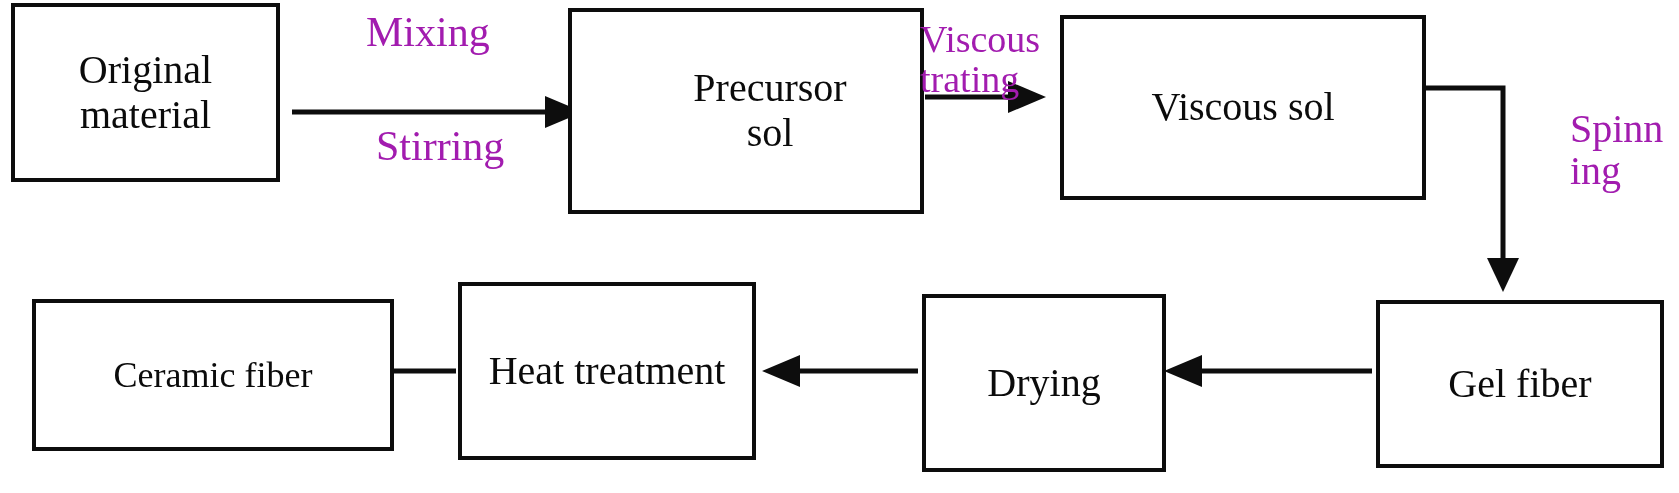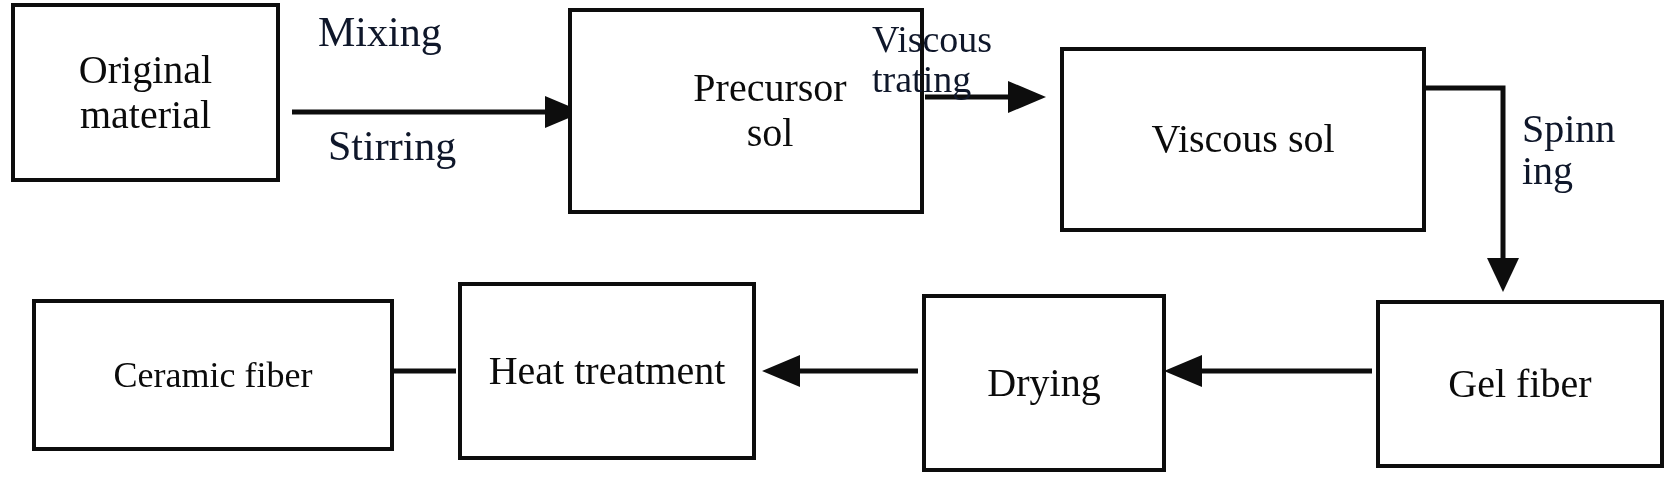--- a/index.html
+++ b/index.html
@@ -33,21 +33,22 @@
   .node .node-label {
     display: block;
     white-space: pre-line;
     padding: 0 6px;
   }
   .edge-label {
     position: absolute;
     white-space: pre-line;
     text-align: center;
     line-height: 1.05;
-    color: #0f172a;
+    color: #a21caf;
+    margin-left: 48px;
   }
   .conn {
     position: absolute;
     left: 0;
     top: 0;
     width: 1679px;
     height: 493px;
     pointer-events: none;
   }
   .conn line, .conn polyline {
@@ -99,21 +100,21 @@
   <div class="node" style="left:11px; top:3px; width:269px; height:179px; font-size:40px;">
     <span class="node-label">Original
 material</span>
   </div>
 
   <div class="node" style="left:568px; top:8px; width:356px; height:206px; font-size:40px;padding-left:48px;">
     <span class="node-label">Precursor
 sol</span>
   </div>
 
-  <div class="node" style="left:1060px; top:15px; width:366px; height:185px; font-size:40px;margin-top:32px;">
+  <div class="node" style="left:1060px; top:15px; width:366px; height:185px; font-size:40px;">
     <span class="node-label">Viscous sol</span>
   </div>
 
   <div class="node" style="left:1376px; top:300px; width:288px; height:168px; font-size:40px;">
     <span class="node-label">Gel fiber</span>
   </div>
 
   <div class="node" style="left:922px; top:294px; width:244px; height:178px; font-size:40px;text-align:right;">
     <span class="node-label">Drying</span>
   </div>

